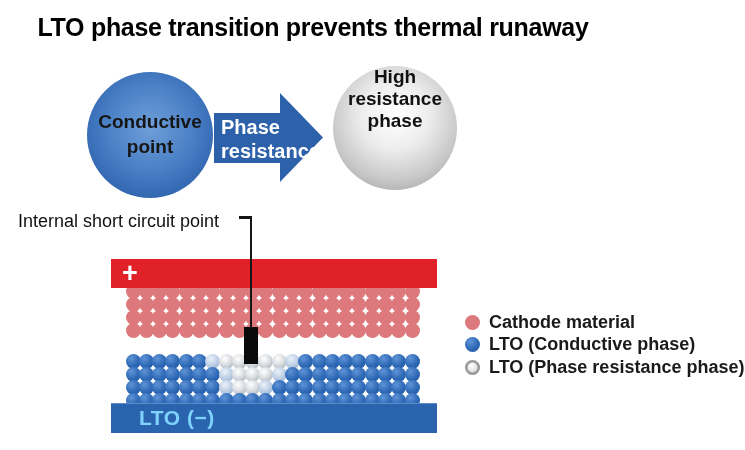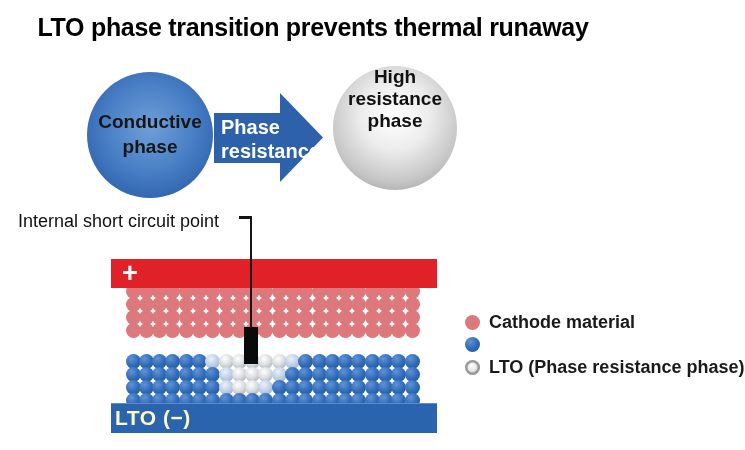--- a/index.html
+++ b/index.html
@@ -60,42 +60,42 @@
   .particle{position:absolute;width:15px;height:15px;border-radius:50%;}
   .pink{background:var(--cathode-pink);}
   .blue{background:radial-gradient(circle at 36% 30%, #5f93d6 0%, #2f6ab6 52%, #1c53a2 100%);}
   .silver{background:radial-gradient(circle at 40% 32%, #ffffff 0%, #dadde1 45%, #96a0ab 100%);}
   .bluegray{background:radial-gradient(circle at 40% 32%, #ebf1f9 0%, #bccde4 50%, #8ba8cf 100%);}
   #short-rect{left:244px;top:327px;width:14px;height:37px;background:#0a0a0a;z-index:5;}
   #neg-bar{
     left:111px;top:403px;width:326px;height:30px;background:var(--bar-blue);z-index:3;
     display:flex;align-items:center;box-shadow:inset 0 1px 0 #5d8cc9;
   }
-  #neg-bar .term{color:#fef9c3;font-size:21px;font-weight:bold;padding-left:4px;letter-spacing:0.5px;}
+  #neg-bar .term{color:#7dd3fc;font-size:21px;font-weight:bold;padding-left:28px;letter-spacing:0.5px;}
   
   #legend{left:465px;top:311px;z-index:2;}
   .legend-row{display:flex;align-items:center;height:22.5px;font-weight:bold;}
   .legend-dot{width:15px;height:15px;border-radius:50%;margin-right:9px;flex:0 0 15px;}
   .dot-cathode{background:var(--cathode-pink);}
   .dot-conductive{background:radial-gradient(circle at 36% 30%, #5f93d6 0%, #2f6ab6 52%, #1c53a2 100%);}
   .dot-resistance{
     background:radial-gradient(circle at 45% 38%, #ffffff 0%, #e2e2e2 45%, #a9a9a9 100%);
     box-shadow:inset 0 0 0 2.5px #9b9b9b;
   }
   .legend-label{font-size:18px;color:#1a1a1a;white-space:nowrap;}
 </style>
 </head>
 <body>
 
 <div id="stage">
 
   <div id="title" class="abs">LTO phase transition prevents thermal runaway</div>
 
   <div id="conductive-circle" class="abs">
-    <div class="lbl">Conductive phase</div>
+    <div class="lbl">Conductive point</div>
   </div>
 
   <svg id="arrow-svg" class="abs" width="115" height="95" viewBox="0 0 115 95">
     <polygon points="2,21 68,21 68,1 111,45.5 68,90 68,71 2,71" fill="#2d62ab"></polygon>
   </svg>
   <div id="arrow-label" class="abs">Phase resistance</div>
 
   <div id="resistance-circle" class="abs">
     <div class="lbl">High resistance phase</div>
   </div>
@@ -297,20 +297,21 @@
     <span class="term">LTO (−)</span>
   </div>
 
   <div id="legend" class="abs">
     <div class="legend-row">
       <span class="legend-dot dot-cathode"></span>
       <span class="legend-label">Cathode material</span>
     </div>
     <div class="legend-row">
       <span class="legend-dot dot-conductive"></span>
+      <span class="legend-label">LTO (Conductive phase)</span>
     </div>
     <div class="legend-row">
       <span class="legend-dot dot-resistance"></span>
       <span class="legend-label">LTO (Phase resistance phase)</span>
     </div>
   </div>
 
 </div>
 
 </body></html>

